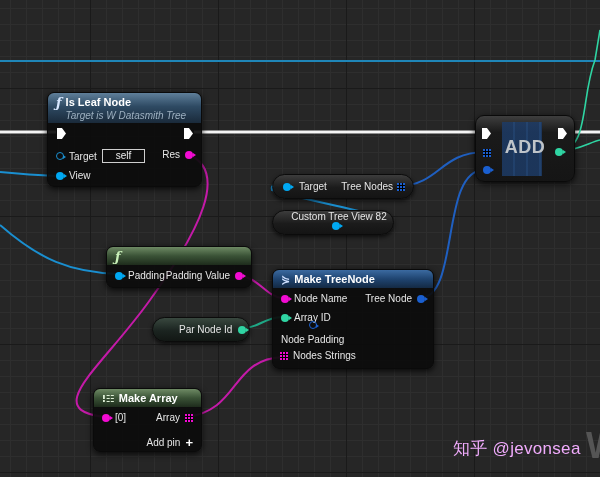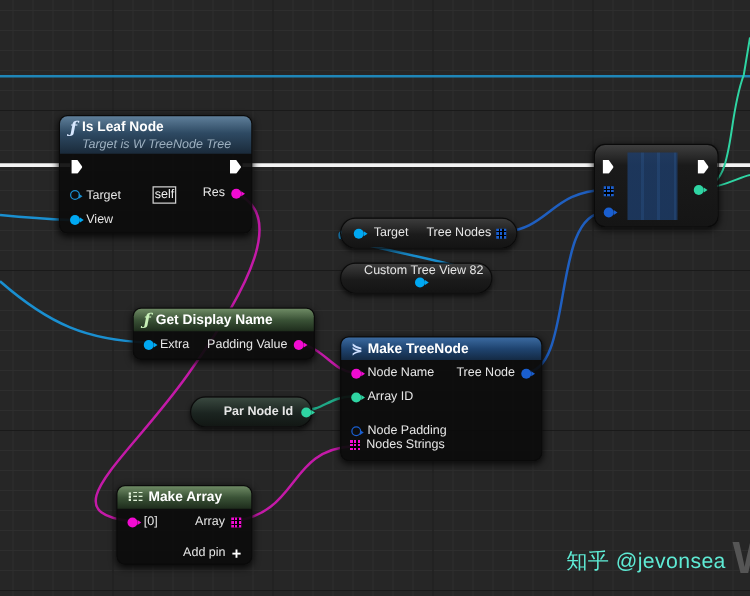--- a/index.html
+++ b/index.html
@@ -36,37 +36,37 @@
   .row { position:absolute; font-size:10px; color:#e6e6e6; display:flex; align-items:center; gap:5px; white-space:nowrap; }
   .pin { width:8px; height:8px; border-radius:50%; display:inline-block; position:relative; }
   .pin::after { content:""; position:absolute; right:-3px; top:2px; border-left:3px solid currentColor; border-top:2px solid transparent; border-bottom:2px solid transparent; }
   .pin.hollow { background:transparent; border:1.5px solid; width:6px; height:6px; }
   .exec { width:0; height:0; display:inline-block; position:relative; }
   .exec-shape { position:absolute; width:9px; height:11px; background:#fff; clip-path:polygon(0 0,55% 0,100% 50%,55% 100%,0 100%); }
   .grid-pin { width:8px; height:8px; display:inline-block;
     background-image:linear-gradient(90deg,transparent 2px,#000 2px,#000 3px,transparent 3px,transparent 5px,#000 5px,#000 6px,transparent 6px),
                      linear-gradient(transparent 2px,#000 2px,#000 3px,transparent 3px,transparent 5px,#000 5px,#000 6px,transparent 6px);
   }
-  .selfbox { border:1px solid #cfcfcf; padding:0 1px; font-size:10px; line-height:12px; color:#eee;margin-left:20px; }
+  .selfbox { border:1px solid #cfcfcf; padding:0 13px; font-size:10px; line-height:12px; color:#eee; }
   .pill {
     position:absolute; border-radius:13px; height:23px;
     background:linear-gradient(180deg,#3c3c3c 0%,#1b1b1b 55%,#141414 100%);
     border:1px solid #0b0b0b; box-shadow:0 2px 4px rgba(0,0,0,0.7);
     font-size:10px; color:#e6e6e6; display:flex; align-items:center;
   }
   .pill.green-tint { background:linear-gradient(180deg,#39483f 0%,#1b2420 55%,#121714 100%); }
   .add-node {
     position:absolute; left:475px; top:115px; width:98px; height:65px;
     border-radius:9px; background:linear-gradient(180deg,#3e3e3e 0%,#1a1a1a 25%,#151515 100%);
     border:1px solid #0a0a0a; box-shadow:0 2px 6px rgba(0,0,0,0.8);
   }
   .add-bg { position:absolute; left:26px; top:6px; width:40px; height:54px;
     background:repeating-linear-gradient(90deg,#1d3b66 0px,#1d3b66 11px,#23487a 11px,#23487a 13px); opacity:0.85; }
   .add-label { position:absolute; left:0; right:0; top:21px; text-align:center; font-size:18px; font-weight:bold; color:#bfc4c9; letter-spacing:0.5px; }
-  .watermark { position:absolute; left:453px; top:437px; font-size:17px; color:#5eead4; letter-spacing:0.3px; }
+  .watermark { position:absolute; left:453px; top:437px; font-size:17px; color:#f0abfc; letter-spacing:0.3px; }
   .watermark-w { position:absolute; left:586px; top:425px; font-size:36px; font-weight:bold; color:#555; }
 </style>
 </head>
 <body>
 
 <svg class="wires" viewBox="0 0 600 477">
 
   <path d="M0 61 L600 61" stroke="#1f86b8" stroke-width="2" fill="none"></path>
 
   <path d="M0 132 L56 132 M194 132 L480 132 M568 132 L600 132" stroke="#f4f4f4" stroke-width="3" fill="none"></path>
@@ -91,21 +91,21 @@
 
   <path d="M557 152 C590 150 580 100 595 60 L600 30" stroke="#2fd5a3" stroke-width="1.6" fill="none"></path>
   <path d="M557 152 C580 150 590 142 600 140" stroke="#2fd5a3" stroke-width="1.6" fill="none"></path>
 </svg>
 
 <div class="node" style="left:47px; top:92px; width:153px; height:93px;">
   <div class="hdr blue" style="height:24px; align-items:flex-start;">
     <span class="fn-icon">ƒ</span>
     <span>
       <span>Is Leaf Node</span>
-      <span class="sub">Target is W TreeNode Tree</span>
+      <span class="sub">Target is W Datasmith Tree</span>
     </span>
   </div>
   <span class="exec" style="position:absolute; left:9px; top:35px;">
       <span class="exec-shape"></span>
     </span>
   <span class="exec" style="position:absolute; left:136px; top:35px;">
       <span class="exec-shape"></span>
     </span>
   <div class="row" style="left:8px; top:56px;">
     <span class="pin hollow" style="color:#1a8fd0; border-color:#1a8fd0;"></span>
@@ -129,39 +129,39 @@
   <span class="grid-pin" style="background-color:#1a5fd0; margin:0 8px 0 4px;"></span>
 </div>
 
 <div class="pill" style="left:272px; top:210px; width:120px;flex-direction:column;">
   <span style="margin-left:12px;">Custom Tree View 82</span>
   <span class="pin" style="background:#00a8f2; color:#00a8f2; margin-left:6px;"></span>
 </div>
 
 <div class="add-node">
   <div class="add-bg"></div>
+  <div class="add-label">ADD</div>
   <span class="exec" style="position:absolute; left:6px; top:12px;">
       <span class="exec-shape"></span>
     </span>
   <span class="exec" style="position:absolute; left:82px; top:12px;">
       <span class="exec-shape"></span>
     </span>
   <span class="grid-pin" style="position:absolute; left:7px; top:33px; background-color:#1a5fd0;"></span>
   <span class="pin" style="position:absolute; left:7px; top:50px; background:#1a5fd0; color:#1a5fd0;"></span>
   <span class="pin" style="position:absolute; left:79px; top:32px; background:#2fd5a3; color:#2fd5a3;"></span>
 </div>
 
 <div class="node" style="left:106px; top:246px; width:144px; height:40px;">
   <div class="hdr green" style="height:12px;">
     <span class="fn-icon g">ƒ</span>
-    <span>Get Display Name</span>
   </div>
   <div class="row" style="left:8px; top:23px;">
     <span class="pin" style="background:#00a8f2; color:#00a8f2;"></span>
-    <span>Extra</span>
+    <span>Padding</span>
   </div>
   <div class="row" style="right:8px; top:23px;">
     <span>Padding Value</span>
     <span class="pin" style="background:#f20bd2; color:#f20bd2;"></span>
   </div>
 </div>
 
 <div class="node" style="left:272px; top:269px; width:160px; height:98px;">
   <div class="hdr struct" style="height:12px;">
     <span style="font-size:11px; color:#cfe0ff;">⋟</span>
@@ -172,32 +172,32 @@
     <span>Node Name</span>
   </div>
   <div class="row" style="right:8px; top:23px;">
     <span>Tree Node</span>
     <span class="pin" style="background:#1a5fd0; color:#1a5fd0;"></span>
   </div>
   <div class="row" style="left:8px; top:42px;">
     <span class="pin" style="background:#2fd5a3; color:#2fd5a3;"></span>
     <span>Array ID</span>
   </div>
-  <div class="row" style="left:8px; top:69px;">
+  <div class="row" style="left:8px; top:51px;flex-direction:column;">
     <span class="pin hollow" style="color:#1a5fd0; border-color:#1a5fd0;"></span>
     <span>Node Padding</span>
   </div>
   <div class="row" style="left:7px; top:80px;">
     <span class="grid-pin" style="background-color:#f20bd2;"></span>
     <span>Nodes Strings</span>
   </div>
 </div>
 
 <div class="pill green-tint" style="left:152px; top:317px; width:96px;">
-  <span style="margin-left:26px;font-weight:bold;">Par Node Id</span>
+  <span style="margin-left:26px;">Par Node Id</span>
   <span class="pin" style="background:#2fd5a3; color:#2fd5a3; margin-left:6px;"></span>
 </div>
 
 <div class="node" style="left:93px; top:388px; width:107px; height:62px;">
   <div class="hdr green" style="height:12px;">
     <span style="font-size:10px; color:#e0f0d8;">⁝☷</span>
     <span>Make Array</span>
   </div>
   <div class="row" style="left:8px; top:23px;">
     <span class="pin" style="background:#f20bd2; color:#f20bd2;"></span>

